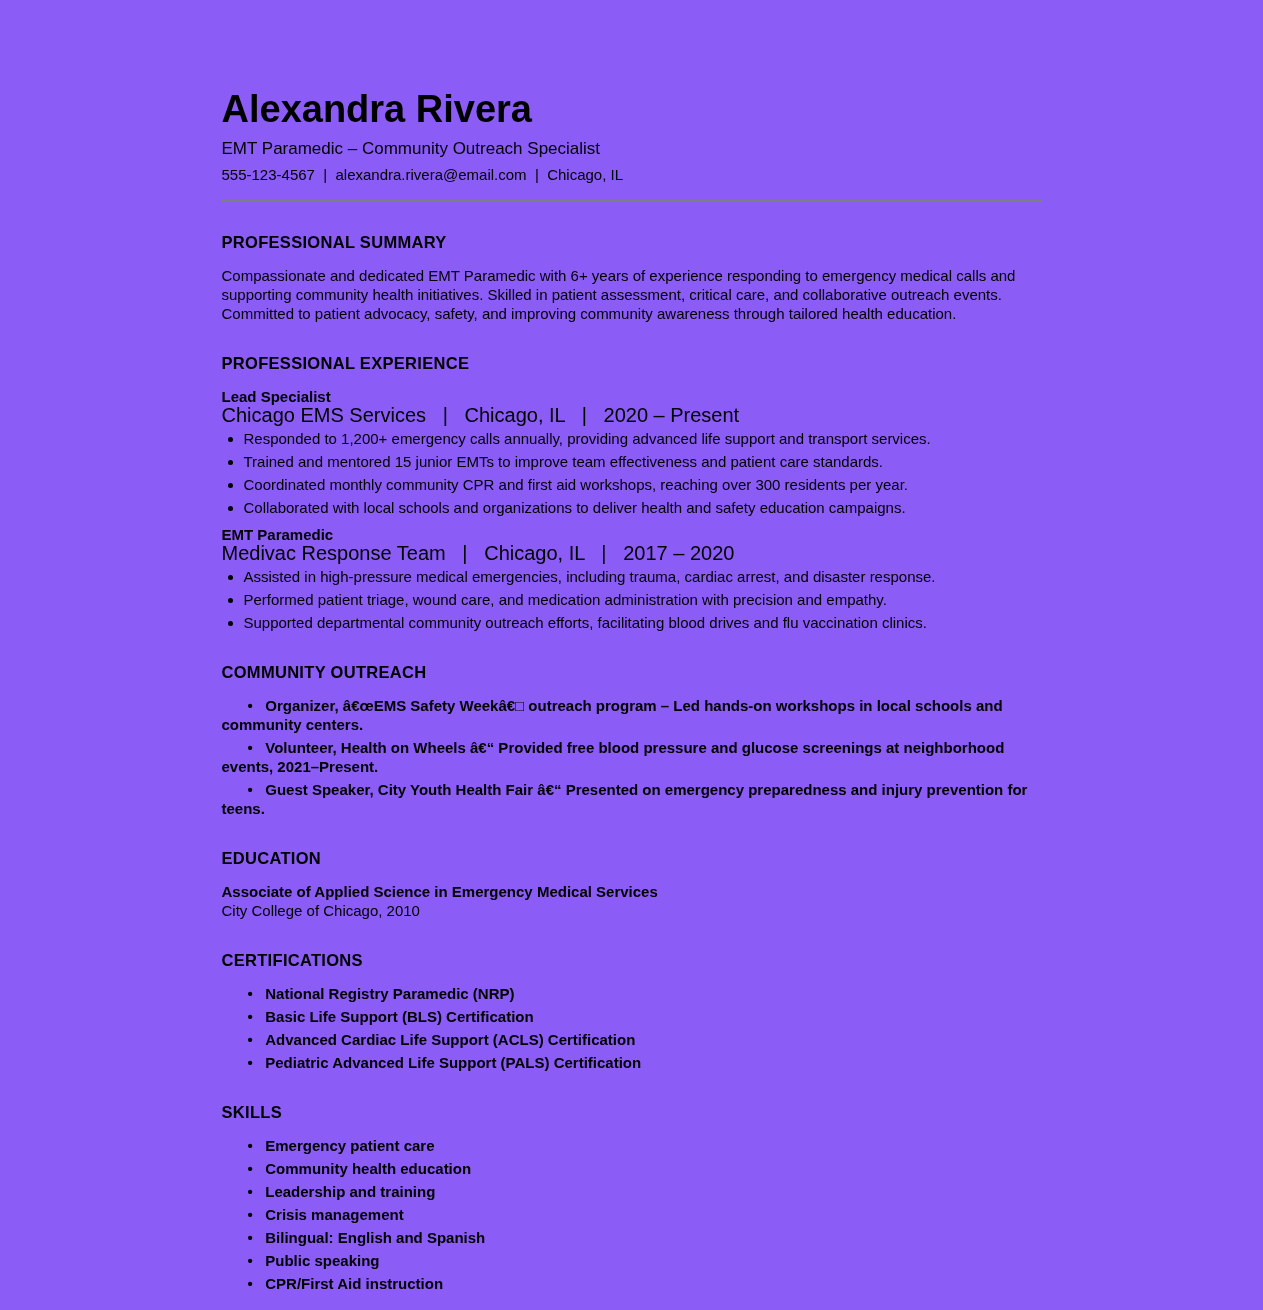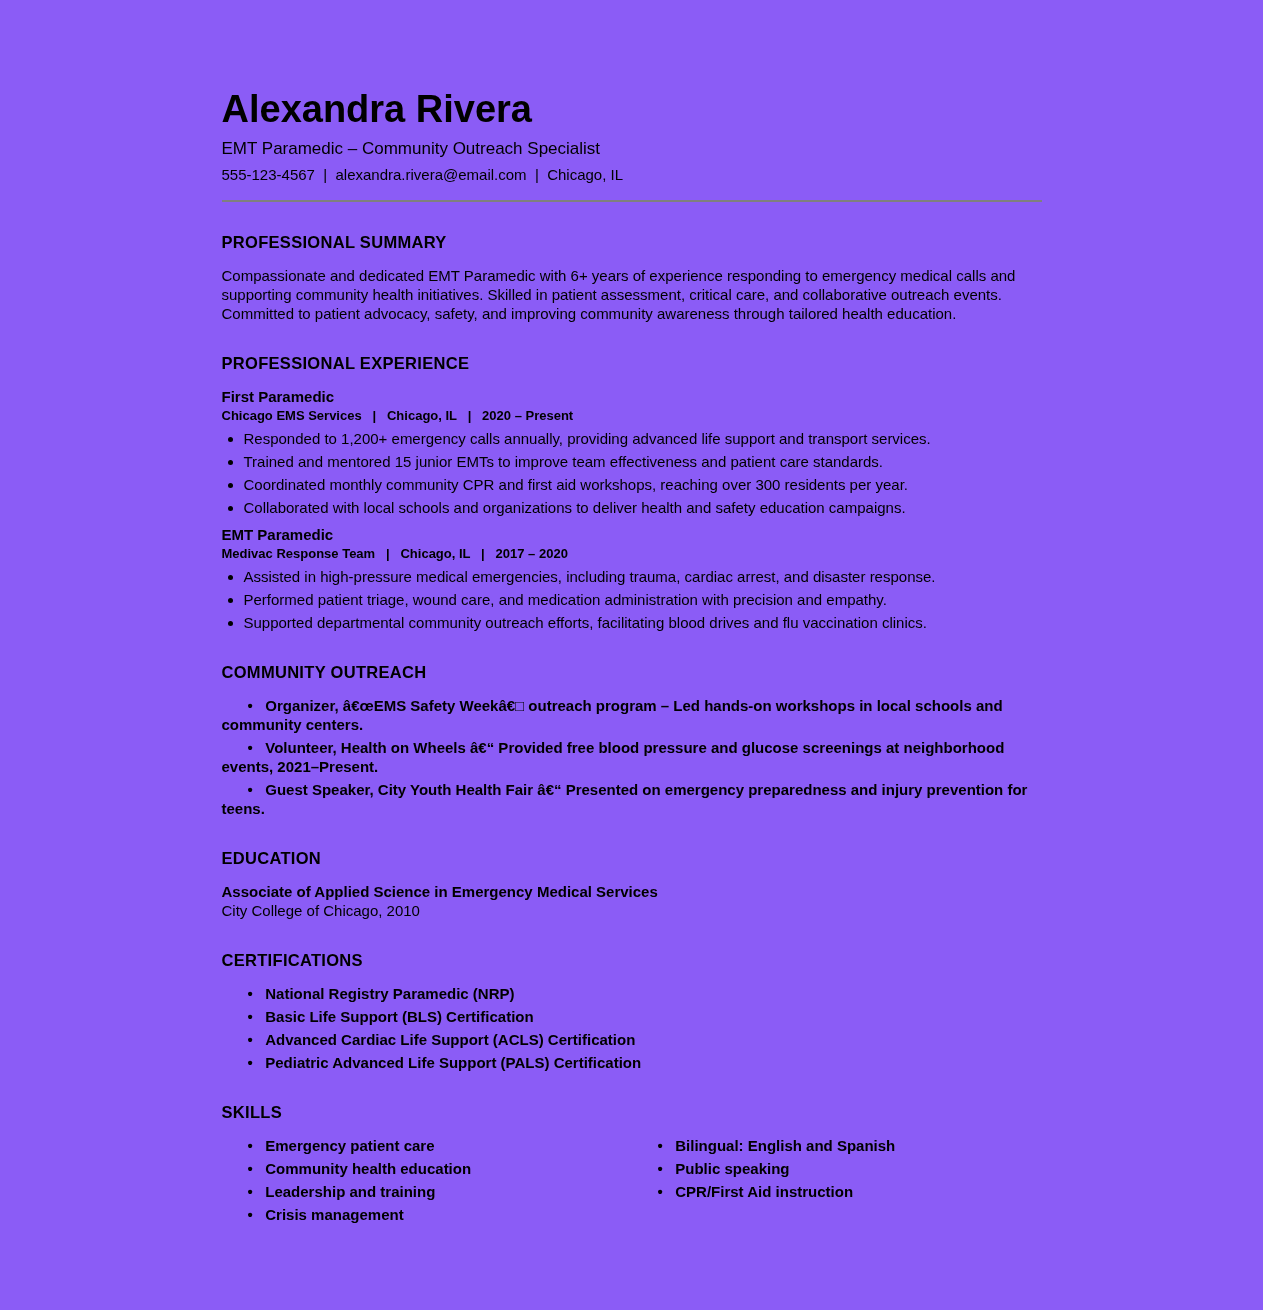--- a/index.html
+++ b/index.html
@@ -56,25 +56,24 @@
     margin: 0;
   }
   .job { margin: 0 0 8px 0; }
   p.job-title {
     font-size: 15px;
     line-height: 19px;
     font-weight: bold;
     margin: 7px 0 0 0;
   }
   p.job-meta {
-    font-size: 13px;
+    font-size: 20px;
     line-height: 19px;
     margin: 0 0 2px 0;
     white-space: pre-wrap;
-    font-weight: bold;
   }
   ul.tight {
     list-style: disc outside;
     margin: 4px 0 0 0;
     padding-left: 22px;
   }
   ul.tight li {
     font-size: 15px;
     line-height: 19px;
     margin: 0 0 4px 0;
@@ -100,21 +99,21 @@
     font-weight: bold;
     margin: 7px 0 0 0;
   }
   .edu-school {
     font-size: 15px;
     line-height: 19px;
     margin: 0;
   }
   .skills-grid {
     display: grid;
-    grid-template-columns: 1fr 1fr;
+    grid-template-columns: 1fr;
   }
 </style>
 </head>
 <body>
 
 <div class="page">
   <div class="content">
 
     <header>
       <h1 class="name">Alexandra Rivera</h1>
@@ -125,21 +124,21 @@
 
     <section>
       <h2 class="section-heading">PROFESSIONAL SUMMARY</h2>
       <p class="body-text">Compassionate and dedicated EMT Paramedic with 6+ years of experience responding to emergency medical calls and supporting community health initiatives. Skilled in patient assessment, critical care, and collaborative outreach events. Committed to patient advocacy, safety, and improving community awareness through tailored health education.</p>
     </section>
 
     <section>
       <h2 class="section-heading">PROFESSIONAL EXPERIENCE</h2>
 
       <div class="job">
-        <p class="job-title">First Paramedic</p>
+        <p class="job-title">Lead Specialist</p>
         <p class="job-meta">Chicago EMS Services   |   Chicago, IL   |   2020 – Present</p>
         <ul class="tight">
           <li>Responded to 1,200+ emergency calls annually, providing advanced life support and transport services.</li>
           <li>Trained and mentored 15 junior EMTs to improve team effectiveness and patient care standards.</li>
           <li>Coordinated monthly community CPR and first aid workshops, reaching over 300 residents per year.</li>
           <li>Collaborated with local schools and organizations to deliver health and safety education campaigns.</li>
         </ul>
       </div>
 
       <div class="job">

